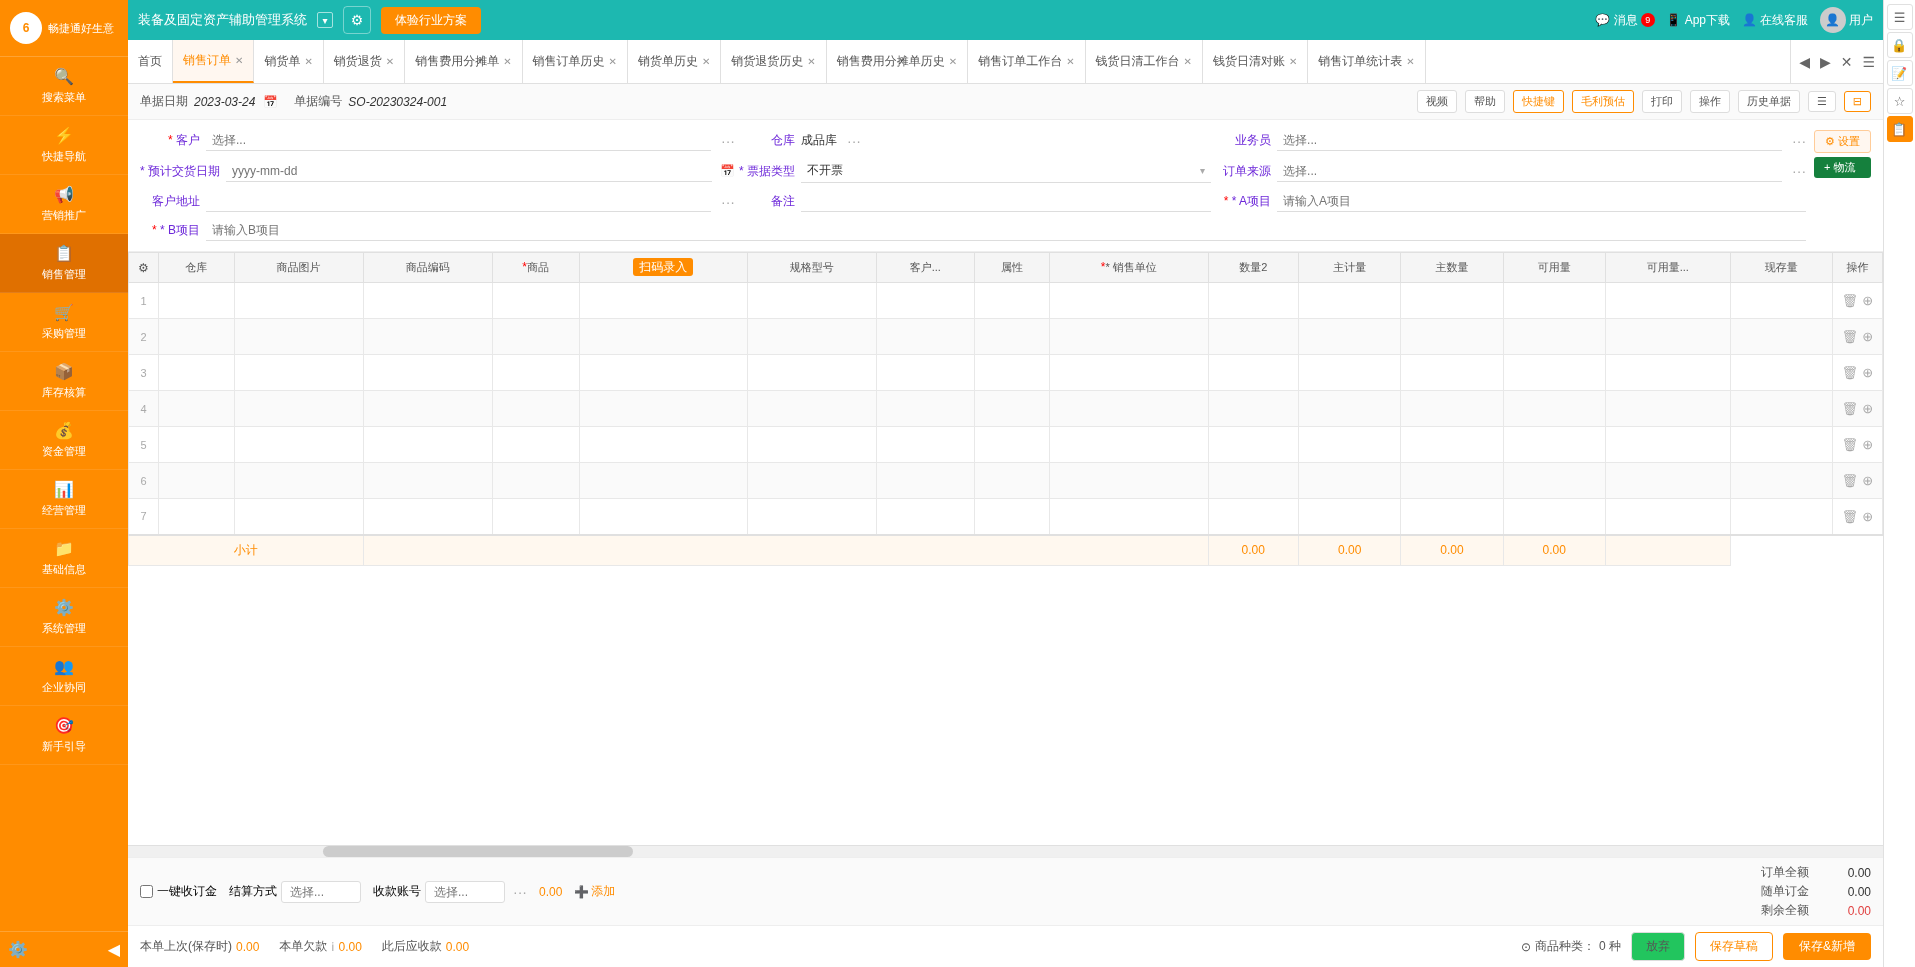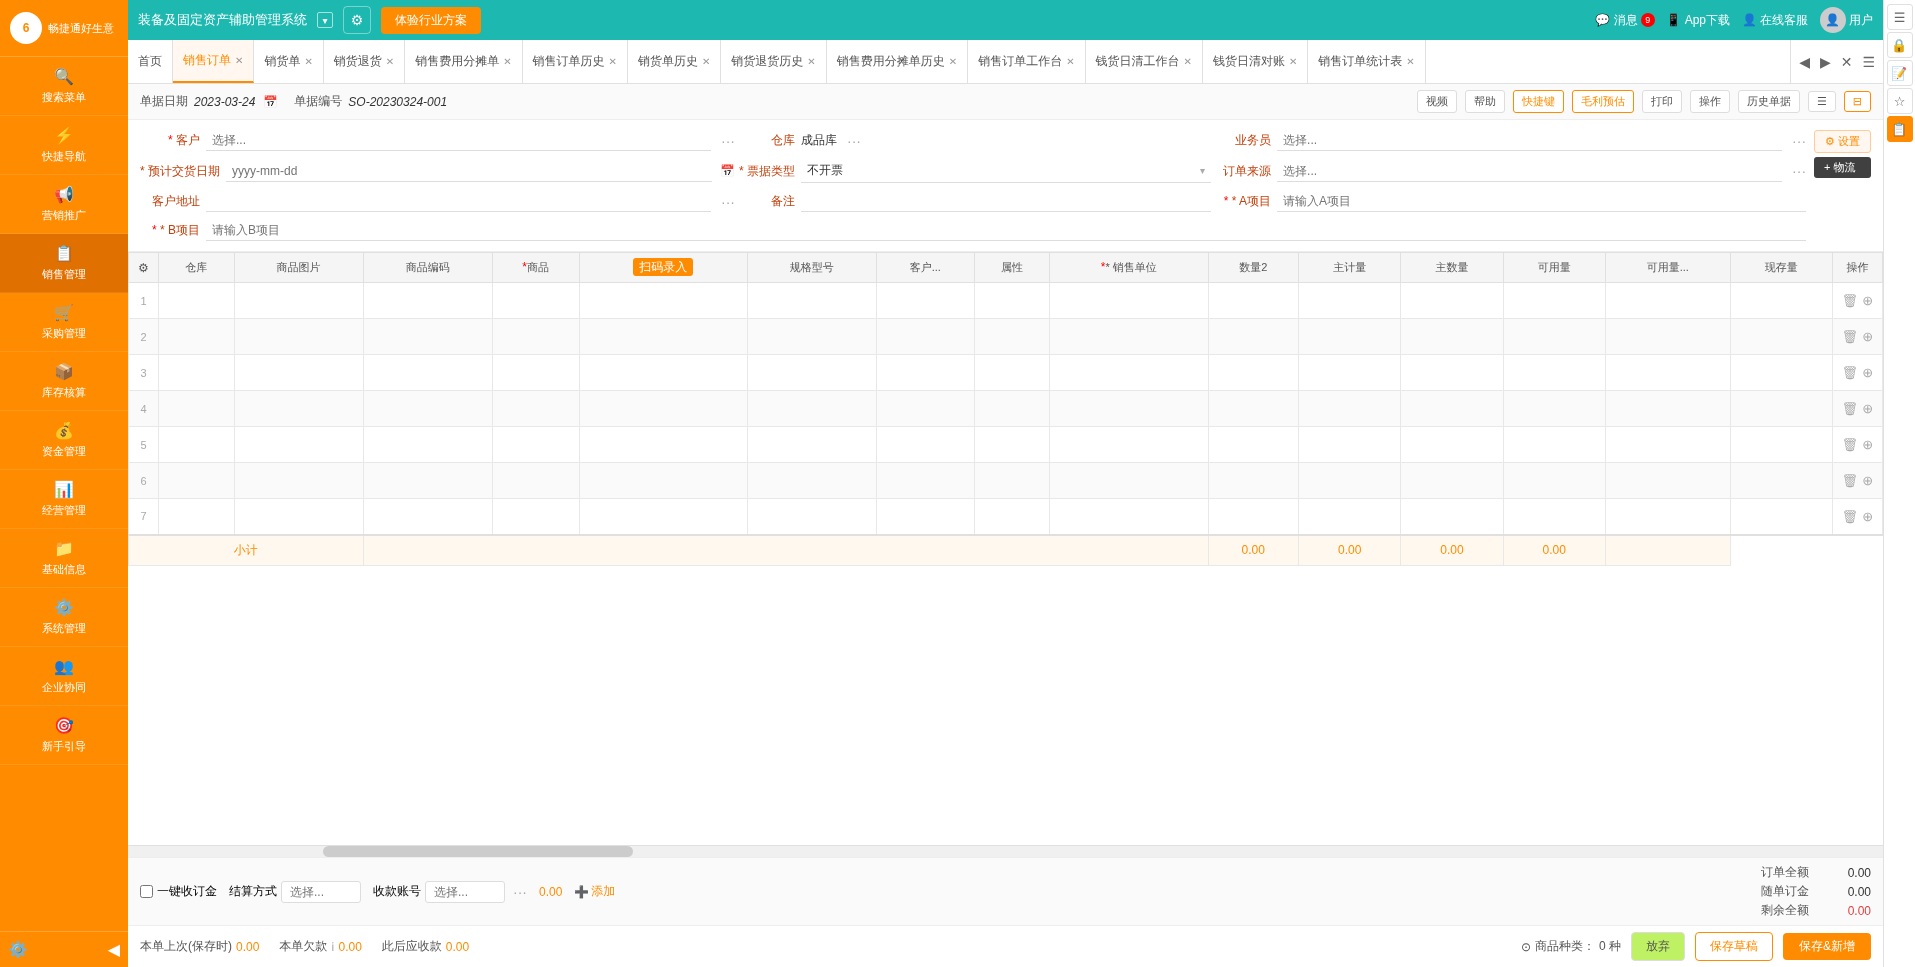--- a/index.html
+++ b/index.html
@@ -225,21 +225,21 @@
       gap: 0;
     }
     .form-row:last-child { margin-bottom: 0; }
     .field-group {
       display: flex;
       align-items: center;
       flex: 1;
       gap: 6px;
     }
     .field-label {
-      color: #c2410c;
+      color: #6d28d9;
       white-space: nowrap;
       flex-shrink: 0;
       min-width: 60px;
       text-align: right;
     }
     .field-label.required::before {
       content: '* ';
       color: red;
     }
     .field-input {
@@ -273,21 +273,21 @@
     }
     .action-btn {
       padding: 3px 10px;
       border-radius: 3px;
       cursor: pointer;
       font-size: 11px;
       display: flex; align-items: center; gap: 3px;
       white-space: nowrap;
     }
     .action-btn.settings { background: #fff7f0; color: #ff8c00; border: 1px solid #ffcc99; }
-    .action-btn.add { background: #404040; color: white; border: none; }
+    .action-btn.add { background: #15803d; color: white; border: none; }
 
     
     .detail-tabs {
       display: flex;
       padding: 0 12px;
       border-bottom: 1px solid #eee;
       flex-shrink: 0;
     }
     .detail-tab {
       padding: 6px 16px;
@@ -427,21 +427,21 @@
       display: flex;
       align-items: center;
       gap: 10px;
     }
     .stat-btn {
       padding: 5px 14px;
       border-radius: 4px;
       cursor: pointer;
       font-size: 12px;
     }
-    .stat-btn.discard { border: 1px solid #ddd; background: #bef264; color: #555; }
+    .stat-btn.discard { border: 1px solid #ddd; background: #22c55e; color: #555; }
     .stat-btn.save-draft { border: 1px solid #ff8c00; background: white; color: #ff8c00; }
     .stat-btn.save-new { background: #ff8c00; color: white; border: none; padding: 5px 16px; }
 
     
     .right-panel {
       width: 32px;
       background: white;
       border-left: 1px solid #e0e0e0;
       display: flex;
       flex-direction: column;

